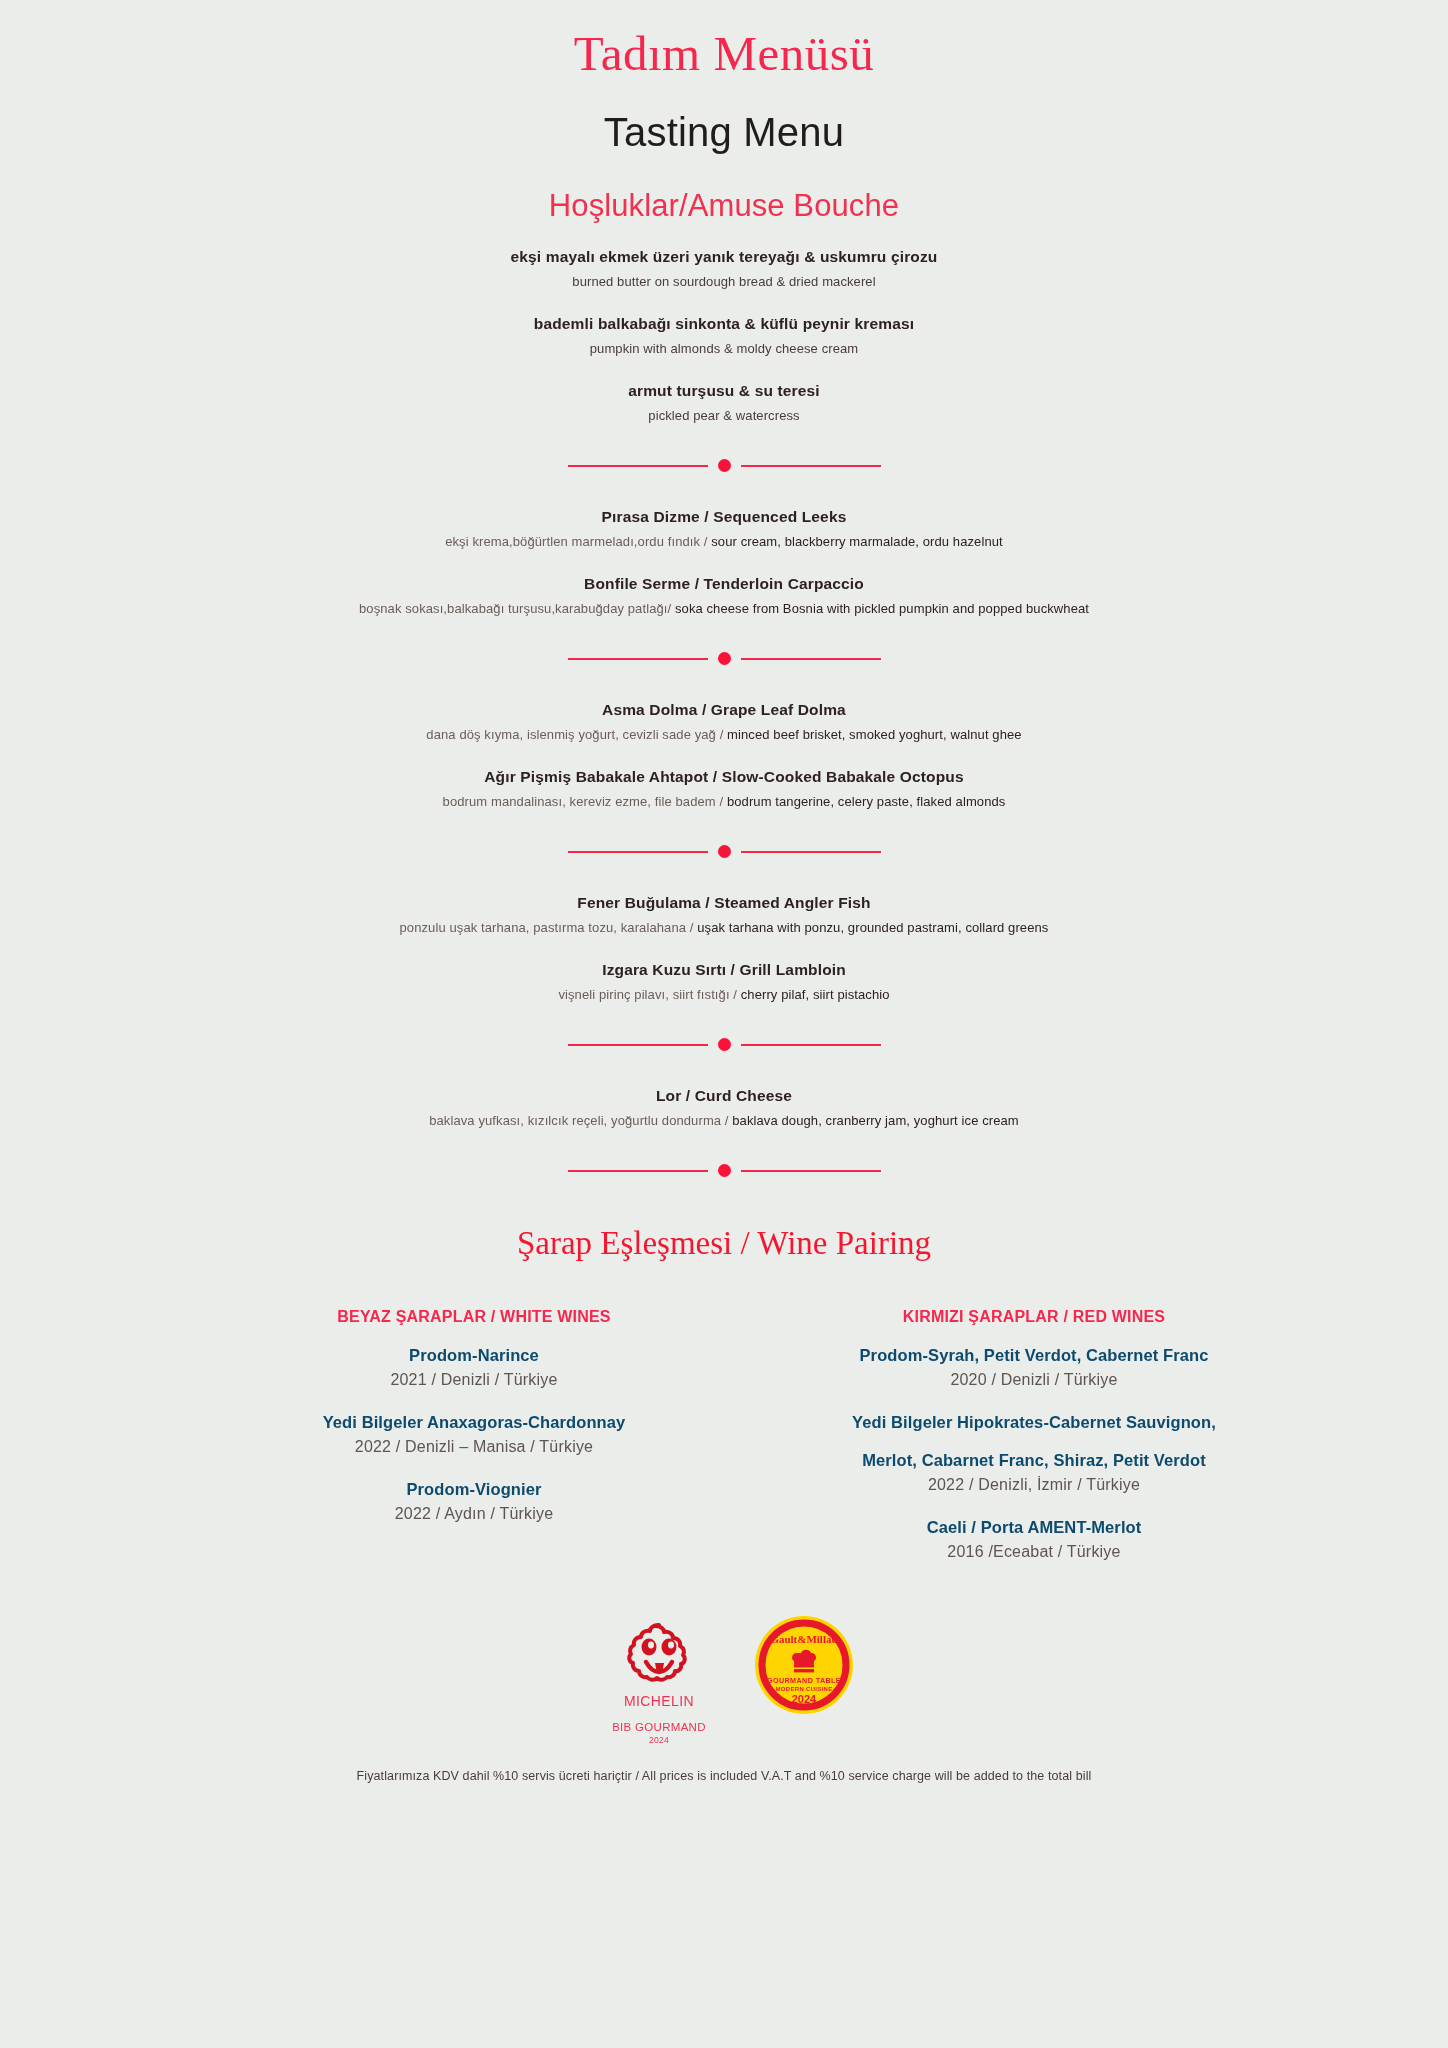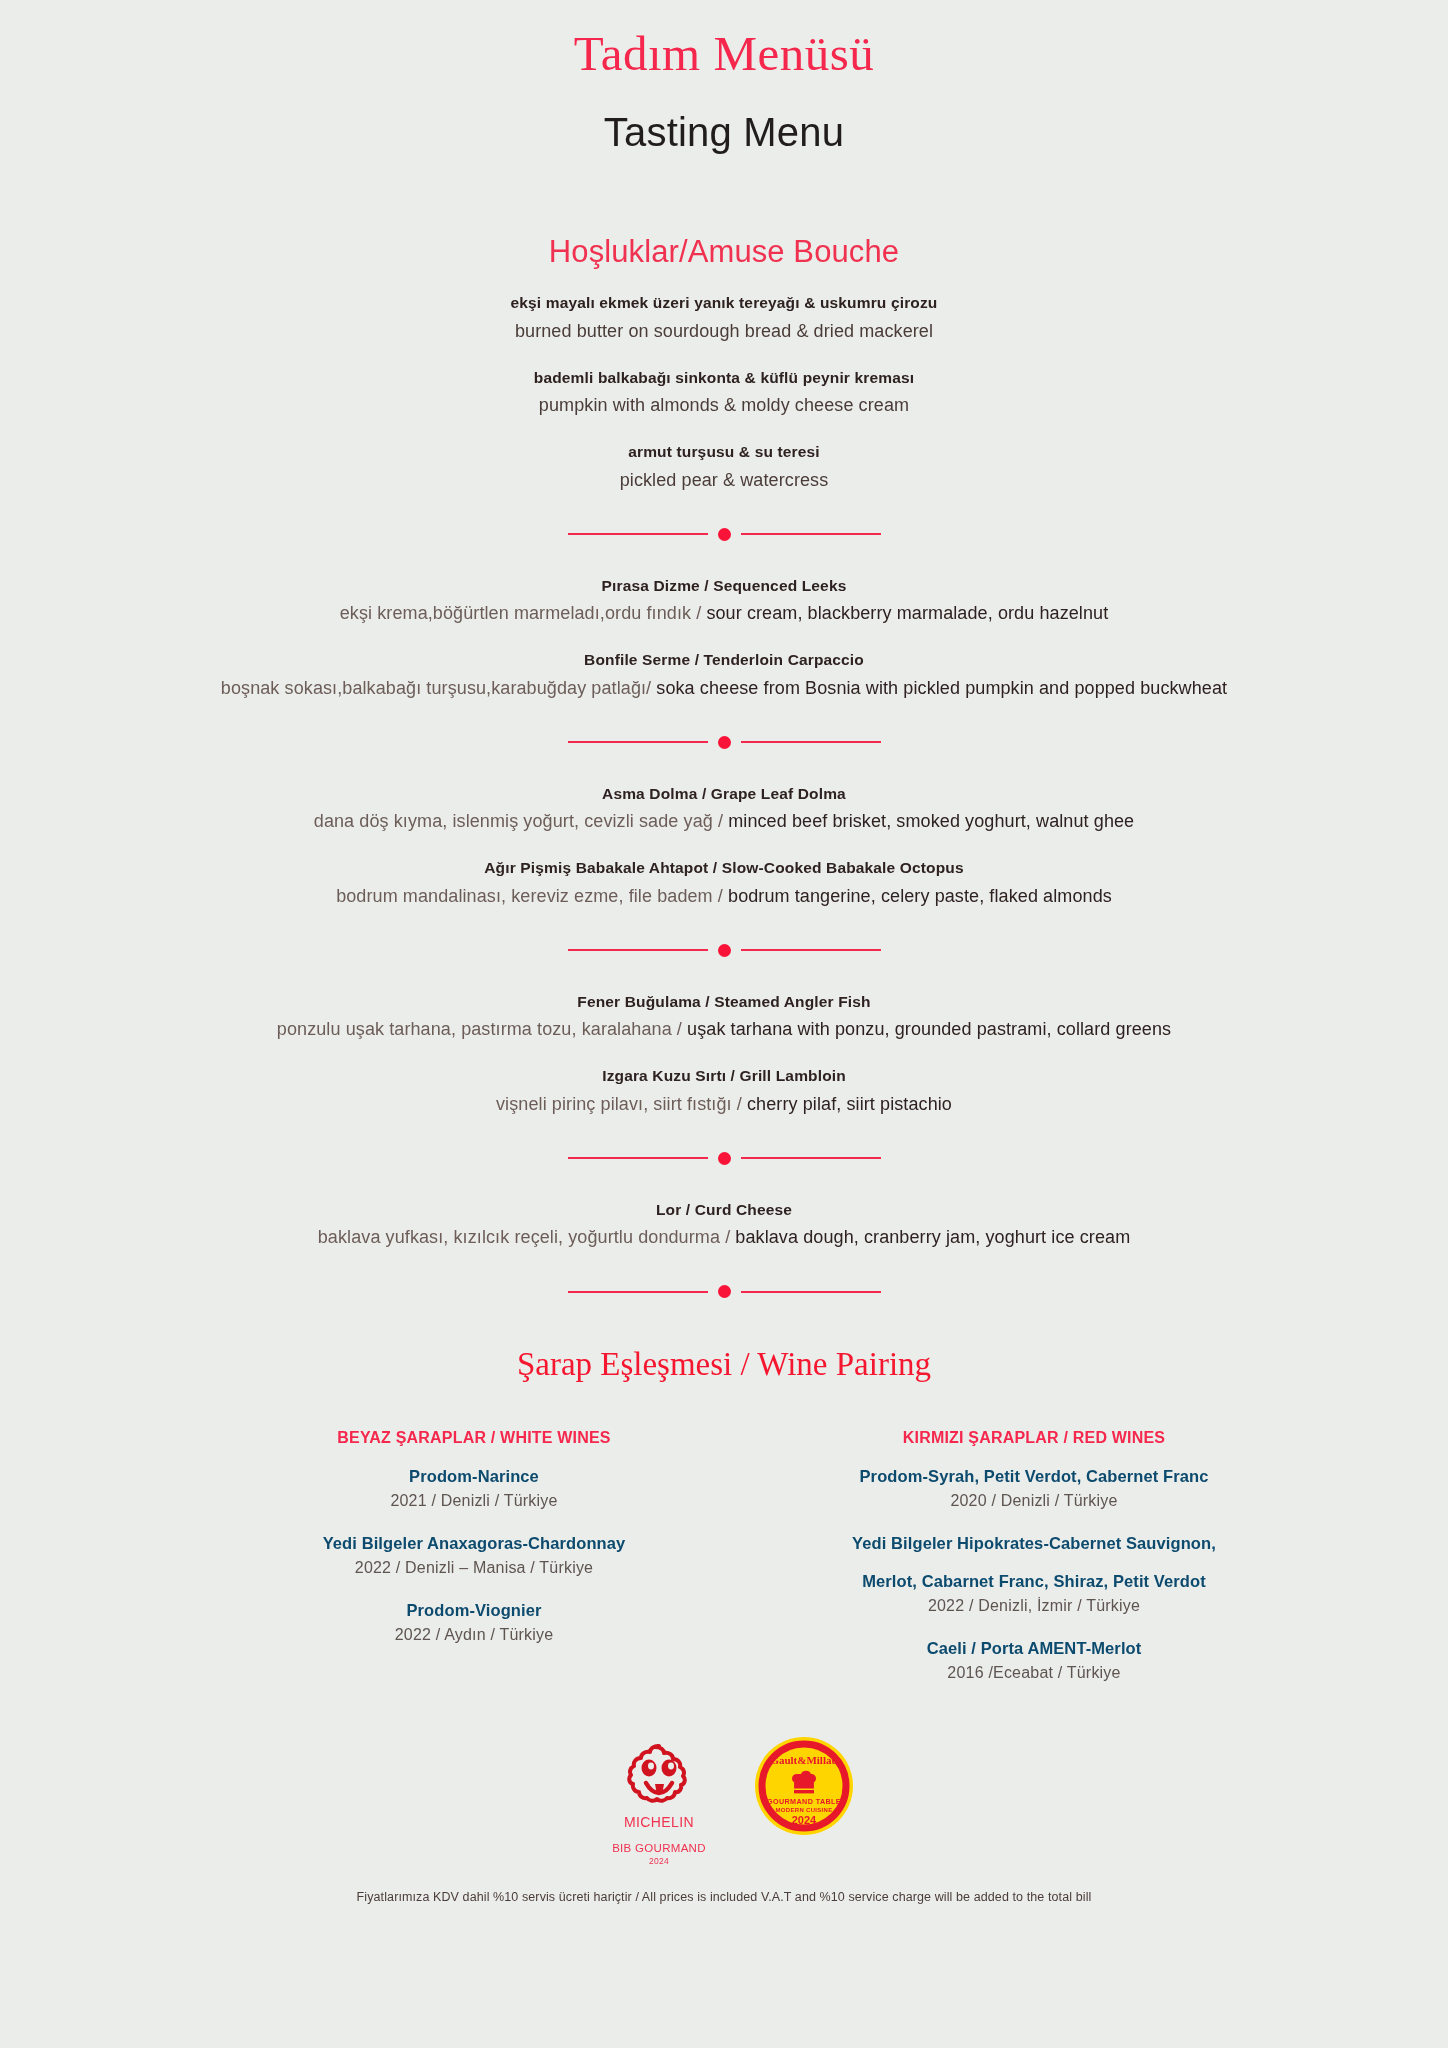--- a/index.html
+++ b/index.html
@@ -40,37 +40,37 @@
     line-height: 1.2;
     margin-top: 26px;
   }
 
   
   .section-heading {
     text-align: center;
     color: #f0314f;
     font-size: 31px;
     font-weight: 400;
-    margin-top: 78px;
+    margin-top: 32px;
     letter-spacing: 0.1px;
   }
 
   
   .course { text-align: center; }
   .dish { text-align: center; }
   .dish + .dish { margin-top: 22px; }
   .dish-title {
     font-size: 15.5px;
     font-weight: bold;
     color: #2e2220;
     letter-spacing: 0.15px;
     line-height: 1.45;
   }
   .dish-desc {
-    font-size: 18px;
+    font-size: 13px;
     font-weight: 400;
     color: #4a3c38;
     letter-spacing: 0.1px;
     line-height: 1.5;
     margin-top: 3px;
   }
   .dish-desc .en { color: #2e2220; }
   .dish-desc .tr { color: #6c5d58; }
 
   .amuse-wrap { margin-top: 22px; }

